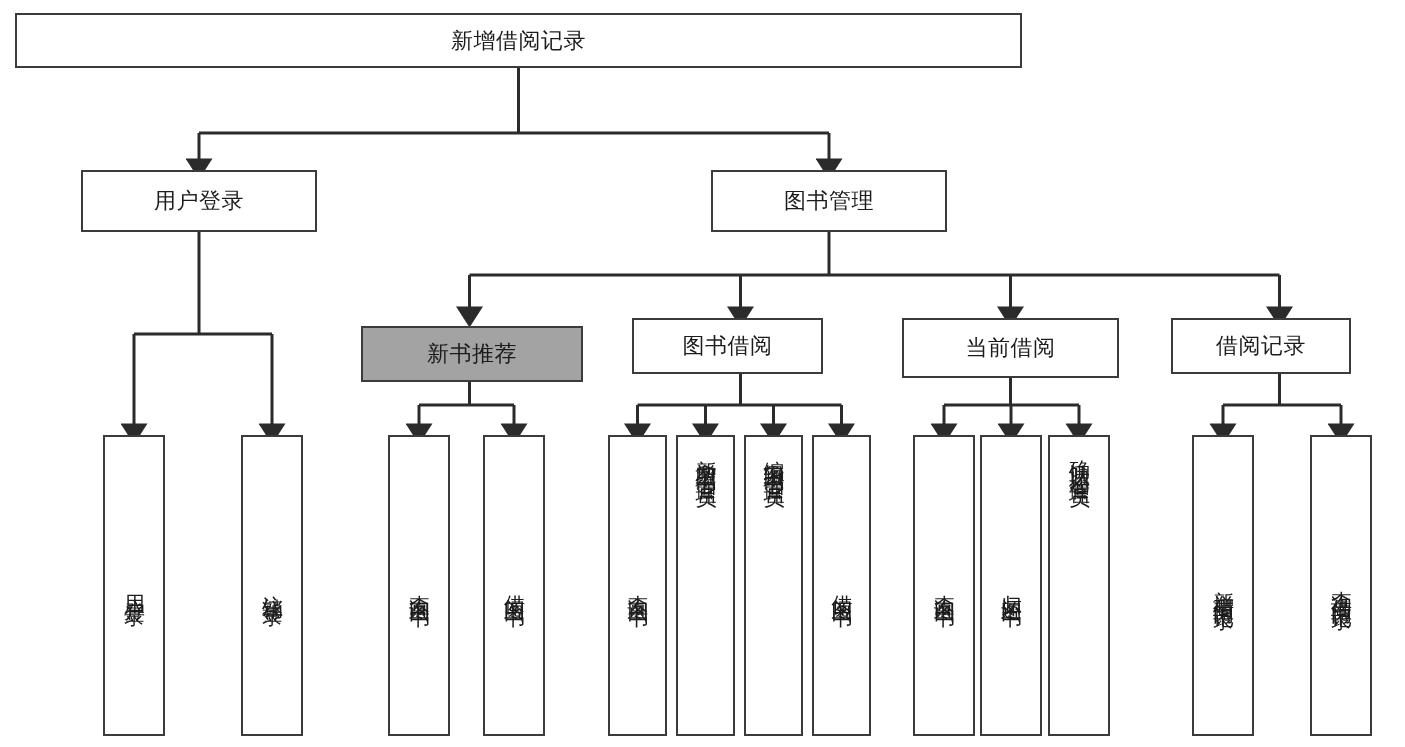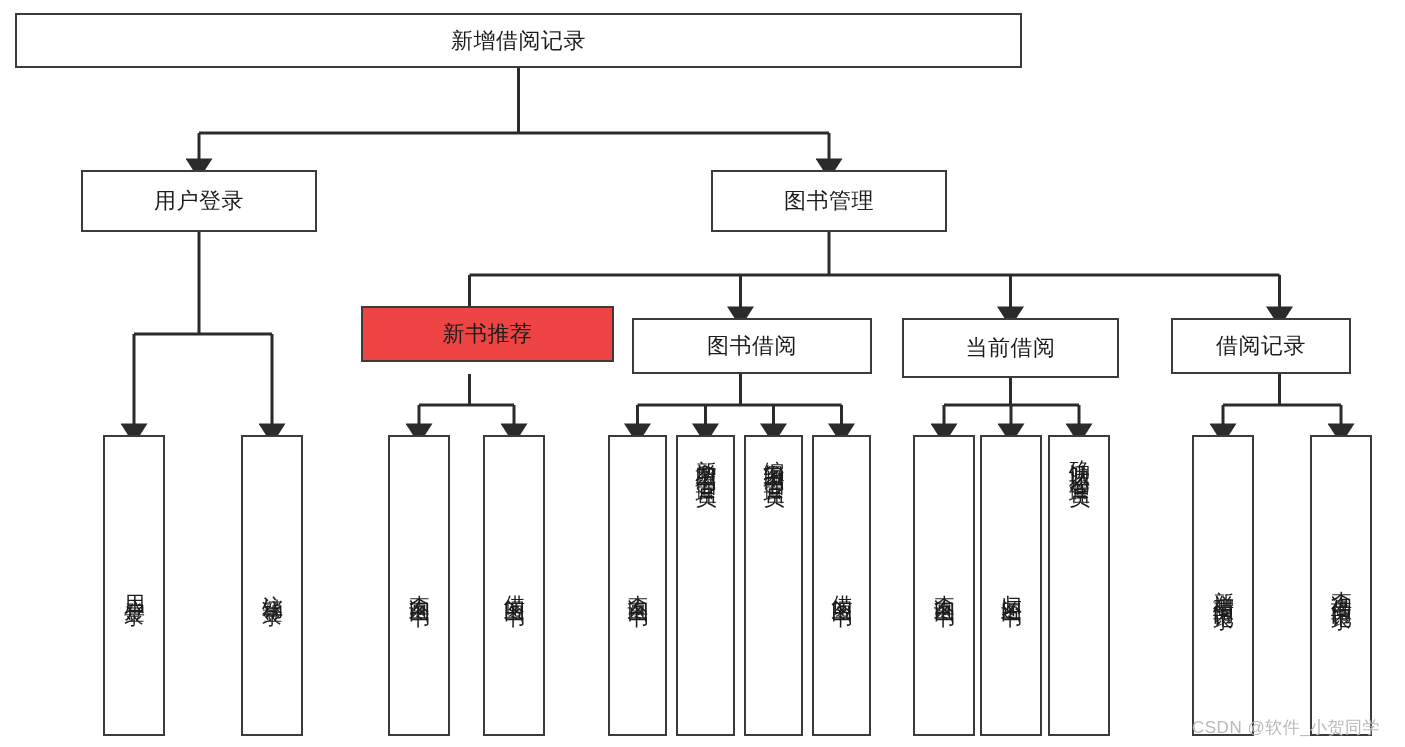--- a/index.html
+++ b/index.html
@@ -118,24 +118,24 @@
   <div id="node-layer">
       <div class="node-box" style="left: 15px; top: 13px; width: 1007px; height: 55px; border-color: rgb(59, 59, 59); background: rgb(255, 255, 255);">
         <span class="node-label" style="color: rgb(28, 28, 28);">新增借阅记录</span>
       </div>
       <div class="node-box" style="left: 81px; top: 170px; width: 236px; height: 62px; border-color: rgb(59, 59, 59); background: rgb(255, 255, 255);">
         <span class="node-label" style="color: rgb(28, 28, 28);">用户登录</span>
       </div>
       <div class="node-box" style="left: 711px; top: 170px; width: 236px; height: 62px; border-color: rgb(59, 59, 59); background: rgb(255, 255, 255);">
         <span class="node-label" style="color: rgb(28, 28, 28);">图书管理</span>
       </div>
-      <div class="node-box" style="left: 361px; top: 306px; width: 253px; height: 56px; border-color: rgb(59, 59, 59); background: #ef4444;">
+      <div class="node-box" style="left: 361px; top: 326px; width: 222px; height: 56px; border-color: rgb(59, 59, 59); background: #a3a3a3;">
         <span class="node-label" style="color: rgb(28, 28, 28);">新书推荐</span>
       </div>
-      <div class="node-box" style="left: 632px; top: 318px; width: 240px; height: 56px; border-color: rgb(59, 59, 59); background: rgb(255, 255, 255);">
+      <div class="node-box" style="left: 632px; top: 318px; width: 191px; height: 56px; border-color: rgb(59, 59, 59); background: rgb(255, 255, 255);">
         <span class="node-label" style="color: rgb(28, 28, 28);">图书借阅</span>
       </div>
       <div class="node-box" style="left: 902px; top: 318px; width: 217px; height: 60px; border-color: rgb(59, 59, 59); background: rgb(255, 255, 255);">
         <span class="node-label" style="color: rgb(28, 28, 28);">当前借阅</span>
       </div>
       <div class="node-box" style="left: 1171px; top: 318px; width: 180px; height: 56px; border-color: rgb(59, 59, 59); background: rgb(255, 255, 255);">
         <span class="node-label" style="color: rgb(28, 28, 28);">借阅记录</span>
       </div>
       <div class="node-box vertical centered" style="left: 103px; top: 435px; width: 62px; height: 301px; border-color: rgb(59, 59, 59); background: rgb(255, 255, 255);">
         <span class="node-label" style="color: rgb(28, 28, 28);">用户登录</span>
@@ -170,14 +170,13 @@
       <div class="node-box vertical" style="left: 1048px; top: 435px; width: 62px; height: 301px; border-color: rgb(59, 59, 59); background: rgb(255, 255, 255);">
         <span class="node-label" style="color: rgb(28, 28, 28); padding-top: 6px;">确认归还（管理员）</span>
       </div>
       <div class="node-box vertical centered" style="left: 1192px; top: 435px; width: 62px; height: 301px; border-color: rgb(59, 59, 59); background: rgb(255, 255, 255);">
         <span class="node-label" style="color: rgb(28, 28, 28);">新增借阅记录</span>
       </div>
       <div class="node-box vertical centered" style="left: 1310px; top: 435px; width: 62px; height: 301px; border-color: rgb(59, 59, 59); background: rgb(255, 255, 255);">
         <span class="node-label" style="color: rgb(28, 28, 28);">查询借阅记录</span>
       </div>
     </div>
-  <div class="watermark" style="left: 1192px; top: 716px; color: rgb(185, 185, 185);">CSDN @软件_小贺同学</div>
 </div>
 
 </body></html>

